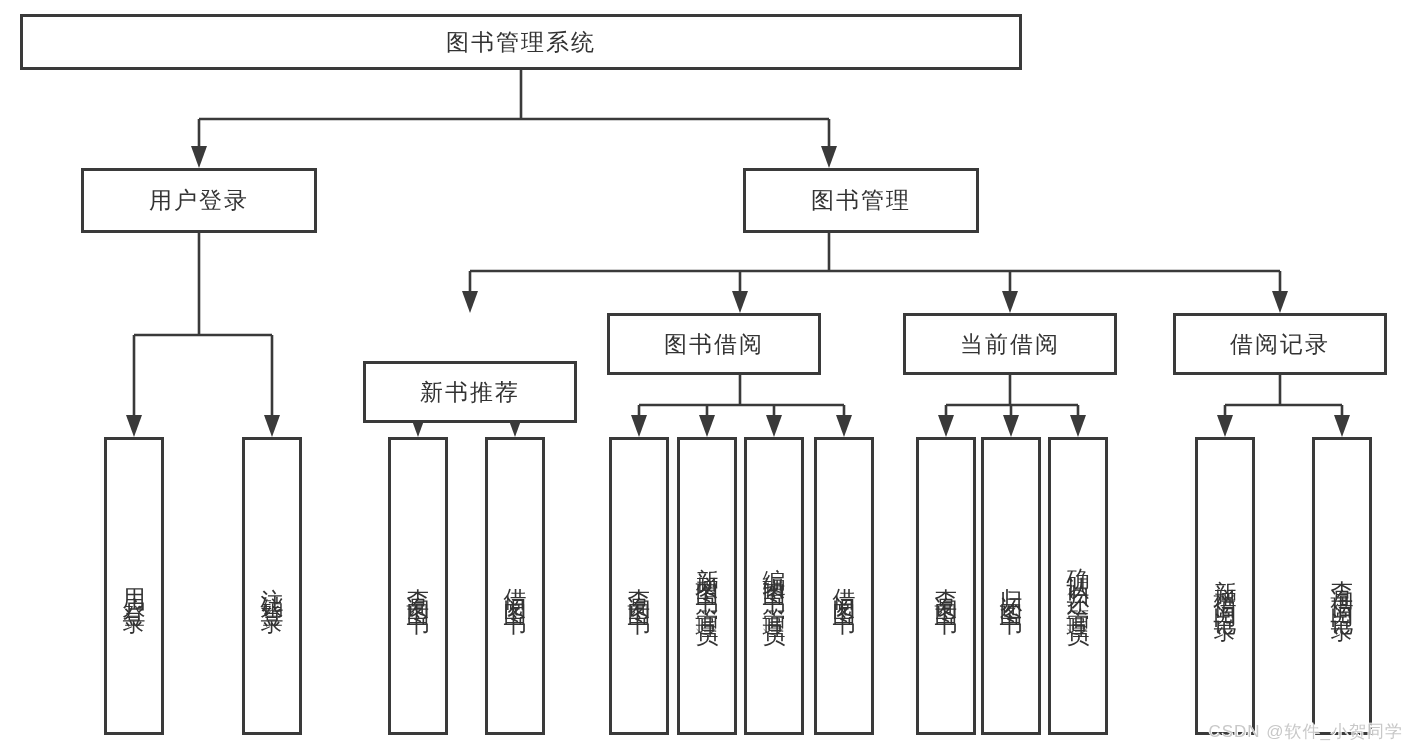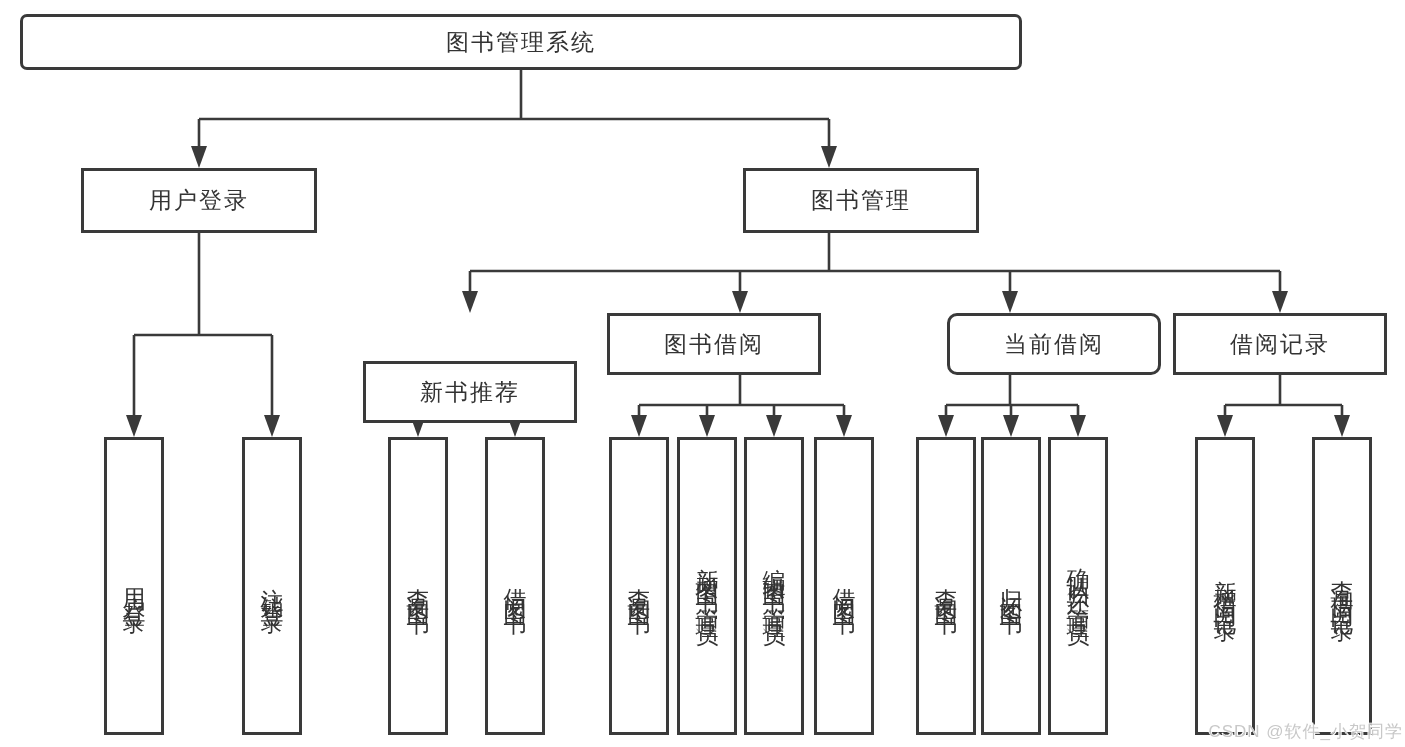--- a/index.html
+++ b/index.html
@@ -23,21 +23,21 @@
     background:#fff;
     display:flex;
     align-items:center;
     justify-content:center;
     color:var(--text);
     font-size:23px;
     letter-spacing:2px;
     line-height:1;
     white-space:nowrap;
   }
-  .root-node{left:20px;top:14px;width:1002px;height:56px;border-radius:7px;}
+  .root-node{left:20px;top:14px;width:1002px;height:56px;}
   .l2-node{top:168px;width:236px;height:65px;}
   .l3-node{top:313px;width:214px;height:62px;}
   .leaf{
     top:437px;width:60px;height:298px;
     writing-mode:vertical-rl;
     font-size:23px;
     letter-spacing:8px;
     padding:4px 0;
   }
   #watermark{
@@ -88,21 +88,21 @@
     </g>
   </svg>
 
   <div class="node root-node">图书管理系统</div>
 
   <div class="node l2-node" style="left:81px;">用户登录</div>
   <div class="node l2-node" style="left:711px;margin-left:32px;">图书管理</div>
 
   <div class="node l3-node" style="left:363px;margin-top:48px;">新书推荐</div>
   <div class="node l3-node" style="left:607px;font-family:Liberation Serif, serif;">图书借阅</div>
-  <div class="node l3-node" style="left:947px;border-radius:10px;">当前借阅</div>
+  <div class="node l3-node" style="left:903px;">当前借阅</div>
   <div class="node l3-node" style="left:1173px;">借阅记录</div>
 
   <div class="node leaf" style="left:104px;">用户登录</div>
   <div class="node leaf" style="left:242px;">注销登录</div>
 
   <div class="node leaf" style="left:388px;">查询图书</div>
   <div class="node leaf" style="left:485px;">借阅图书</div>
 
   <div class="node leaf" style="left:609px;">查询图书</div>
   <div class="node leaf" style="left:677px;">新增图书（管理员）</div>

